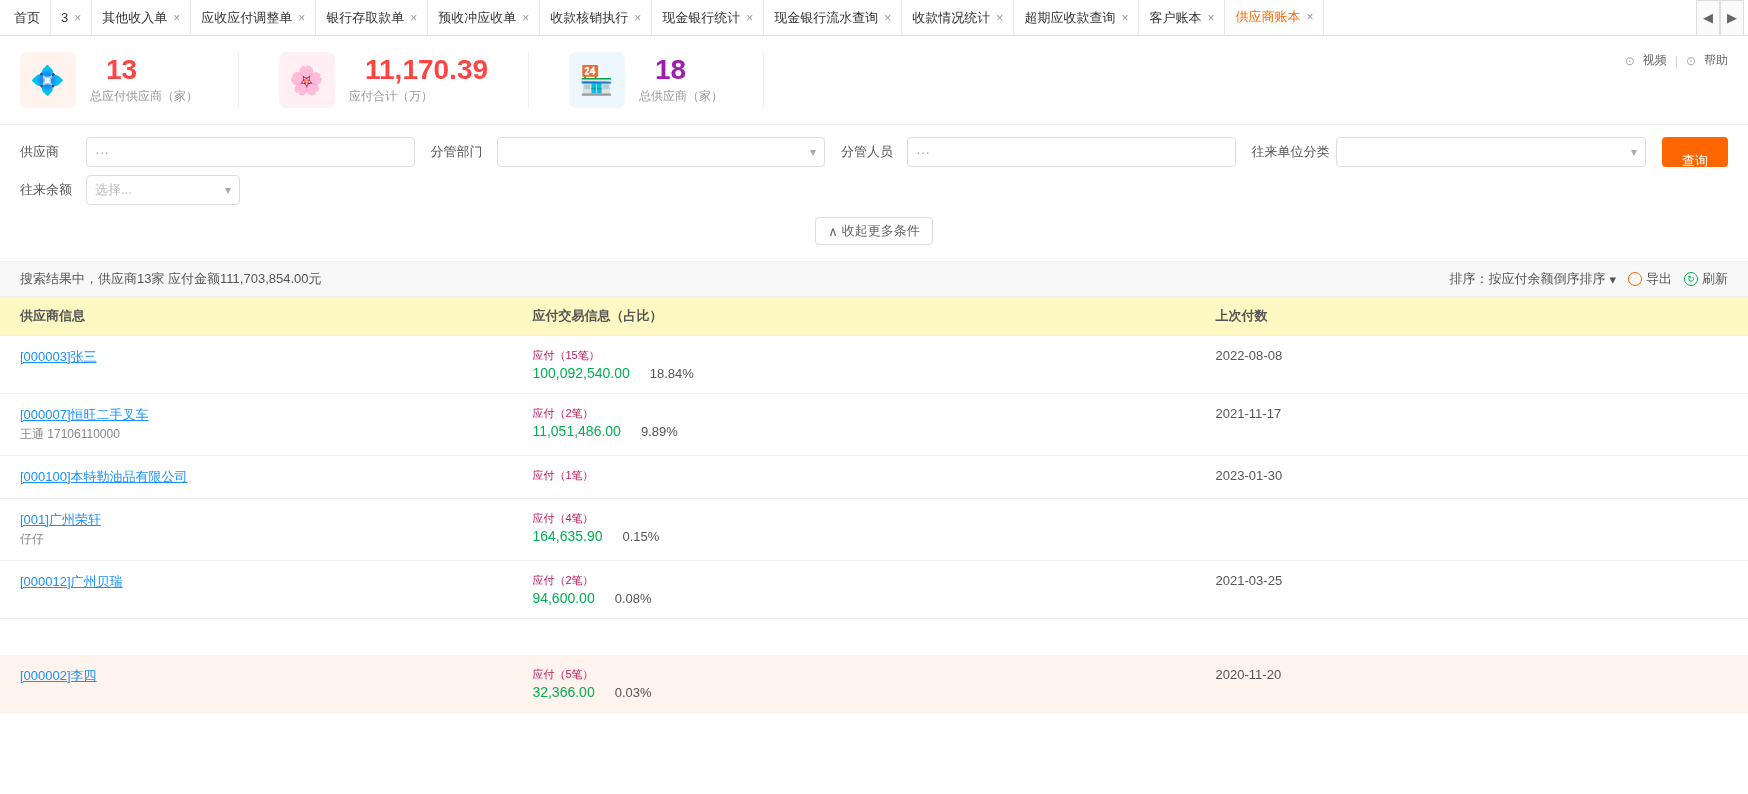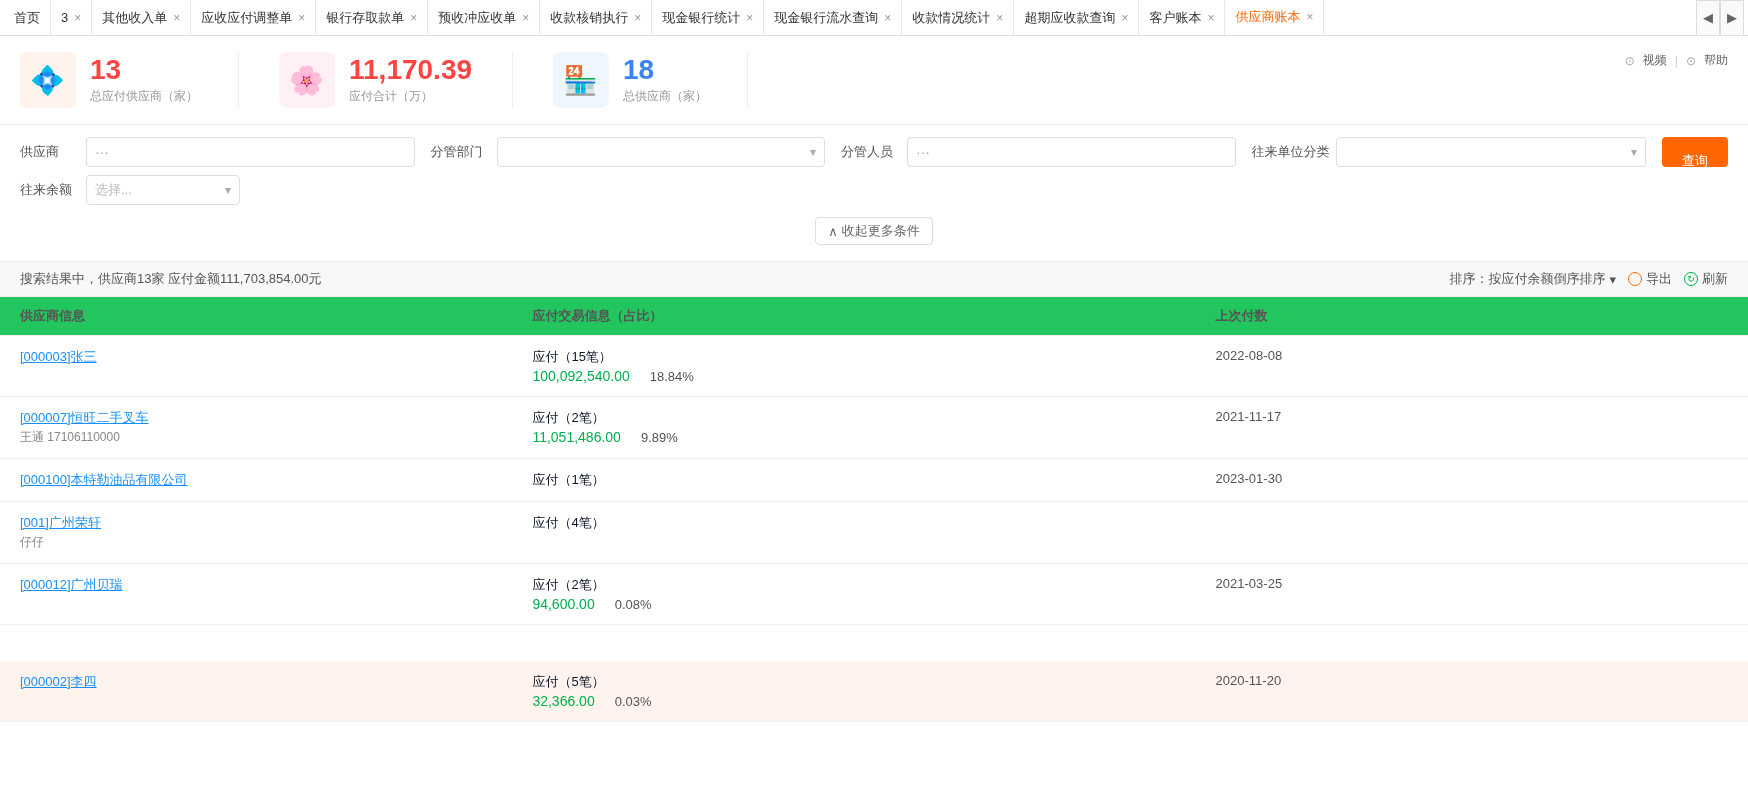--- a/index.html
+++ b/index.html
@@ -62,23 +62,23 @@
     .stat-block:last-of-type { border-right: none; }
     .stat-icon {
       width: 56px; height: 56px;
       border-radius: 8px;
       display: flex; align-items: center; justify-content: center;
       font-size: 28px;
     }
     .stat-icon.orange { background: #fff3ee; color: #ff8c50; }
     .stat-icon.pink { background: #fff0f5; color: #ff7eb3; }
     .stat-icon.blue { background: #eef6ff; color: #5badf7; }
-    .stat-text .big-num { font-size: 28px; font-weight: bold; color: #ff4444; line-height: 1; }
+    .stat-text .big-num { font-size: 28px; font-weight: bold; color: #ff4444; line-height: 1; margin-left: 16px; }
     .stat-text .label { font-size: 12px; color: #999; margin-top: 4px; }
-    .stat-text .big-num.dark { color: #3b82f6; }
+    .stat-text .big-num.dark { color: #a21caf; }
     .top-right-links {
       position: absolute; right: 20px; top: 16px;
       font-size: 12px; color: #666;
       display: flex; gap: 8px; align-items: center;
     }
     .top-right-links a { color: #666; text-decoration: none; cursor: pointer; }
 
     
     .filter-area {
       background: #fff;
@@ -153,21 +153,21 @@
     
     .data-table {
       width: 100%;
       background: #fff;
     }
     .table-header {
       display: flex;
       padding: 10px 20px;
       border-bottom: 1px solid #eee;
       font-weight: 600; font-size: 13px; color: #555;
-      background: #22c55e;
+      background: #fef9c3;
     }
     .col-supplier { flex: 3; }
     .col-transaction { flex: 4; }
     .col-lastpay { flex: 3; }
 
     .table-row {
       display: flex;
       padding: 12px 20px;
       border-bottom: 1px solid #f0f0f0;
       align-items: flex-start;
@@ -175,21 +175,21 @@
       transition: background 0.15s;
     }
     .table-row.highlighted { background: #fff3ee; margin-top: 36px; }
 
     .supplier-link {
       color: #1890ff; text-decoration: underline; cursor: pointer;
       font-size: 13px;
     }
     .supplier-sub { font-size: 12px; color: #888; margin-top: 2px; }
 
-    .trans-label { font-size: 13px; color: #0f172a; }
+    .trans-label { font-size: 11px; color: #be185d; }
     .trans-amount { font-size: 14px; color: #00b050; font-weight: 500; margin-top: 2px; }
     .trans-pct { font-size: 13px; color: #555; margin-left: 20px; }
     .trans-row { display: flex; align-items: baseline; }
 
     .last-pay { font-size: 13px; color: #555; }
 
     
     ::-webkit-scrollbar { width: 6px; height: 6px; }
     ::-webkit-scrollbar-thumb { background: #ccc; border-radius: 3px; }
   </style>
@@ -366,20 +366,24 @@
       <span class="last-pay">2023-01-30</span>
     </div>
   </div>
         <div class="table-row">
     <div class="col-supplier">
       <div class="supplier-link">[001]广州荣轩</div>
       <div class="supplier-sub">仔仔</div>
     </div>
     <div class="col-transaction">
       <div class="trans-label">应付（4笔）</div>
+      <div class="trans-row">
+        <span class="trans-amount">164,635.90</span>
+        <span class="trans-pct">0.15%</span>
+      </div>
     </div>
     <div class="col-lastpay">
       <span class="last-pay"></span>
     </div>
   </div>
         <div class="table-row">
     <div class="col-supplier">
       <div class="supplier-link">[000012]广州贝瑞</div>
 
     </div>

